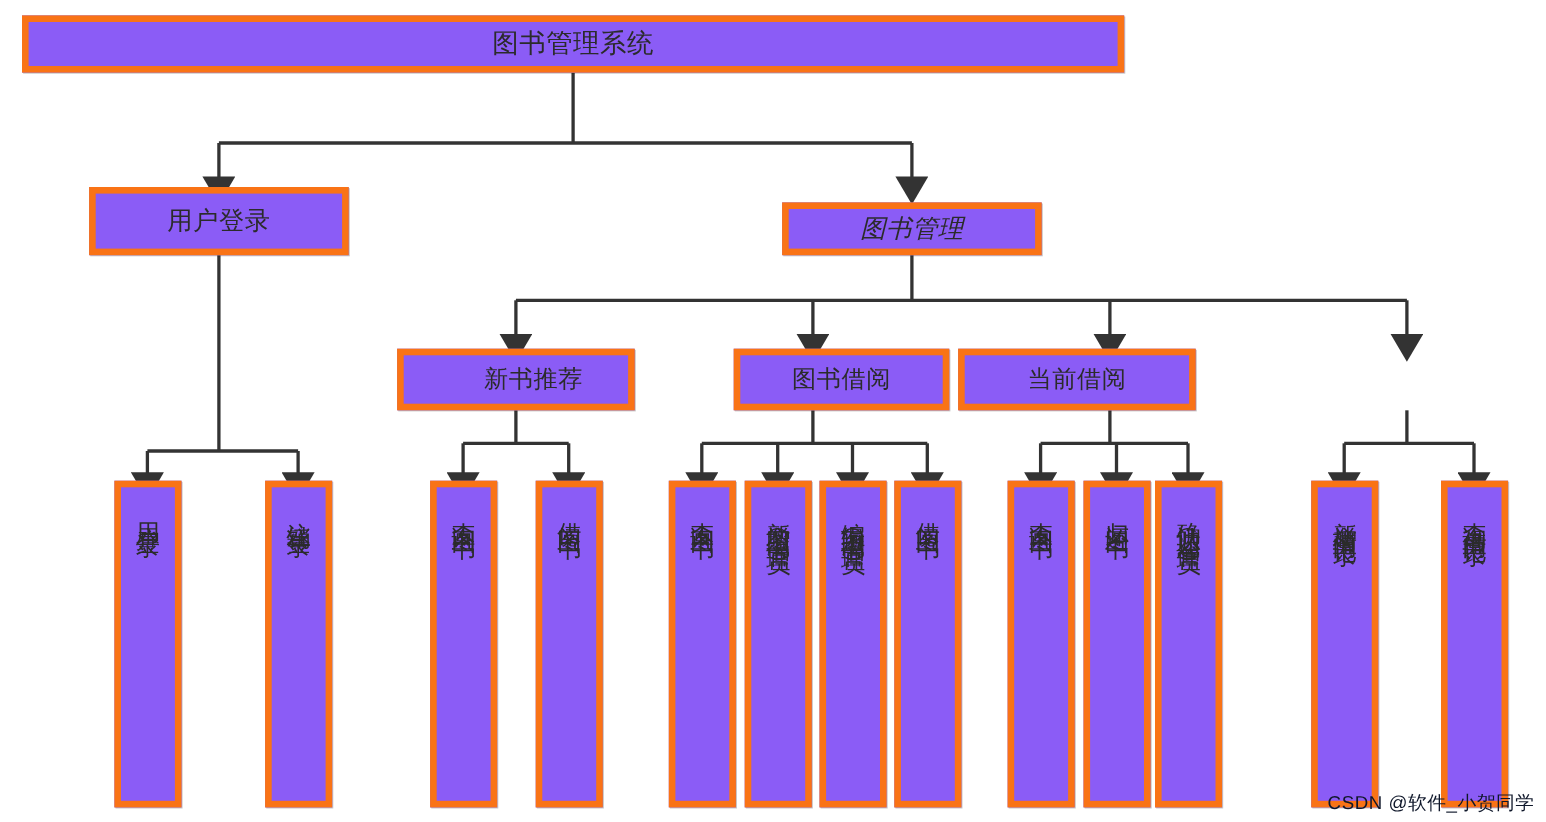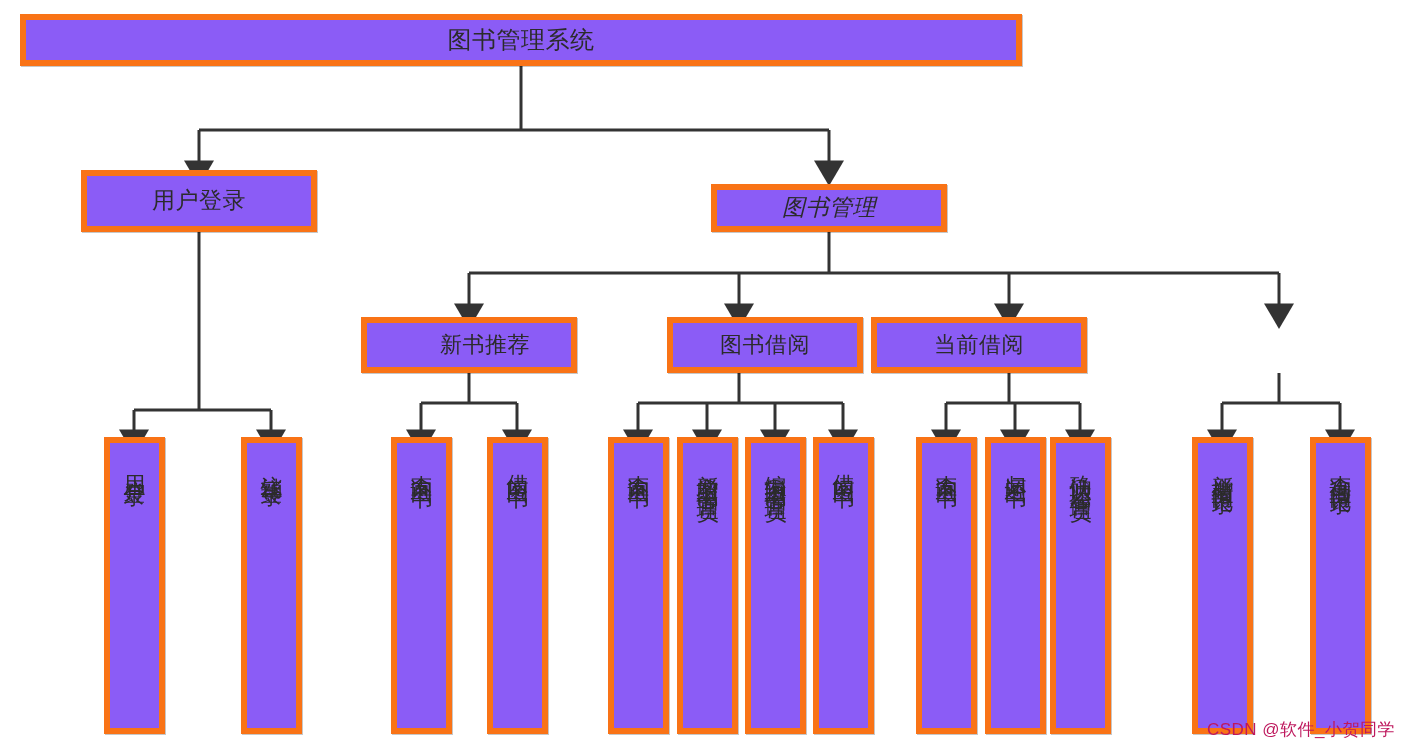--- a/index.html
+++ b/index.html
@@ -57,21 +57,21 @@
     text-orientation: upright;
     letter-spacing: 4px;
     line-height: 1;
     white-space: nowrap;
   }
   #watermark {
     position: absolute;
     right: 10px;
     bottom: 6px;
     font-size: 17px;
-    color: #be185d;
+    color: #0f172a;
     letter-spacing: 0.5px;
     white-space: nowrap;
     pointer-events: none;
   }
 </style>
 </head>
 <body>
 
 <div id="diagram-root">
 

